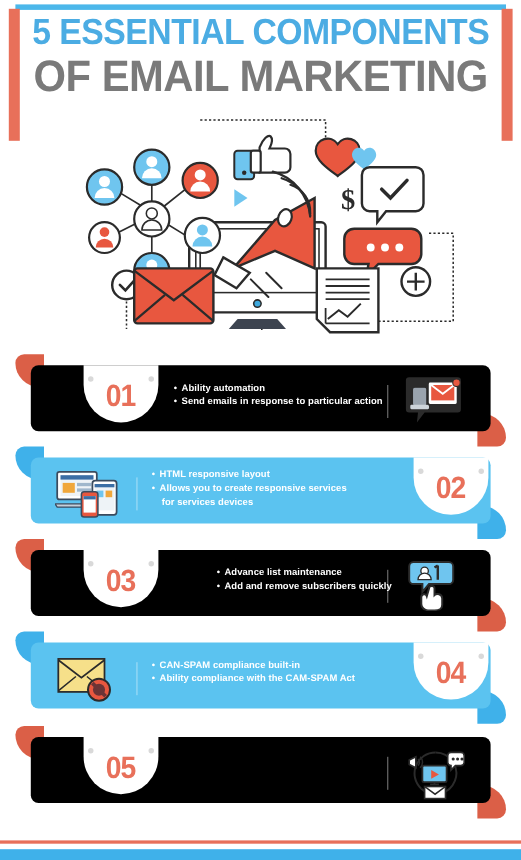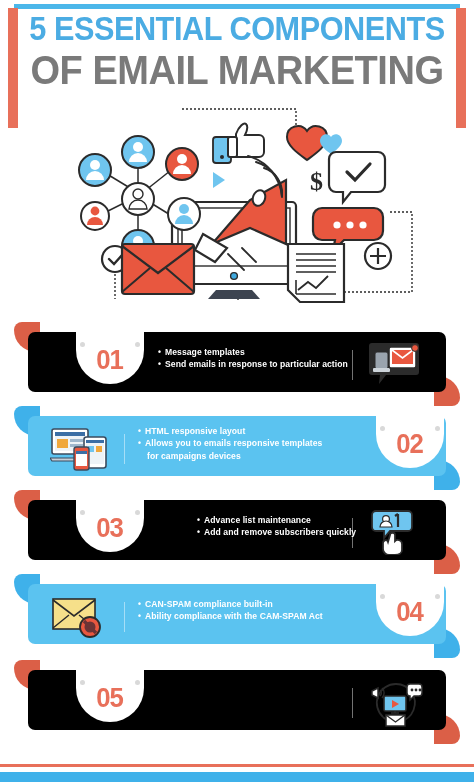--- a/index.html
+++ b/index.html
@@ -244,21 +244,21 @@
       <div class="row" style="top: 320px;">
         <div class="tail left orange"></div>
         <div class="tail right orange"></div>
         <div class="ribbon orange">
           <div class="notch l">
             <span class="num">01</span>
           </div>
           <div class="pin" style="left: 52px;"></div>
           <div class="pin" style="left: 107px;"></div>
           <div class="bullets" style="left: 130px;">
-            <div class="b">Message templates</div>
+            <div class="b">Ability automation</div>
             <div class="b">Send emails in response to particular action</div>
           </div>
           <div class="divider" style="left: 324px;"></div>
           <div class="icon-slot" style="left: 340px;">
     <svg width="52" height="44" viewBox="0 0 52 44">
       <path d="M4 2h44a3 3 0 0 1 3 3v26a3 3 0 0 1-3 3H18l-7 9 1-9H4a3 3 0 0 1-3-3V5a3 3 0 0 1 3-3z" fill="#2b2b2b"></path>
       <rect x="7" y="11" width="13" height="17" rx="2" fill="#9aa4ae" stroke="#2b2b2b"></rect>
       <rect x="5" y="27" width="17" height="4" rx="1" fill="#cdd4da"></rect>
       <rect x="21" y="6" width="27" height="21" rx="2" fill="#fff" stroke="#2b2b2b" stroke-width="1.6"></rect>
       <rect x="24" y="9" width="21" height="14" fill="#E8573F"></rect>
@@ -272,22 +272,22 @@
         <div class="tail left blue"></div>
         <div class="tail right blue"></div>
         <div class="ribbon blue">
           <div class="notch r">
             <span class="num">02</span>
           </div>
           <div class="pin" style="left: 352px;"></div>
           <div class="pin" style="left: 407px;"></div>
           <div class="bullets" style="left: 110px; top: 9px;">
             <div class="b">HTML responsive layout</div>
-            <div class="b">Allows you to emails responsive templates</div>
-            <div class="cont">for campaigns devices</div>
+            <div class="b">Allows you to create responsive services</div>
+            <div class="cont">for services devices</div>
           </div>
           <div class="divider" style="left: 96px;"></div>
           <div class="icon-slot" style="left: 22px;">
     <svg width="58" height="46" viewBox="0 0 58 46">
       <rect x="2" y="4" width="36" height="25" rx="2" fill="#fff" stroke="#3b4b5e" stroke-width="1.6"></rect>
       <rect x="5" y="7" width="30" height="19" fill="#eef3f7"></rect>
       <rect x="5" y="7" width="30" height="4" fill="#3b6ea5"></rect>
       <rect x="7" y="14" width="11" height="9" fill="#f0a73b"></rect>
       <rect x="20" y="14" width="13" height="3" fill="#9fb7cc"></rect>
       <rect x="20" y="19" width="13" height="3" fill="#9fb7cc"></rect>

